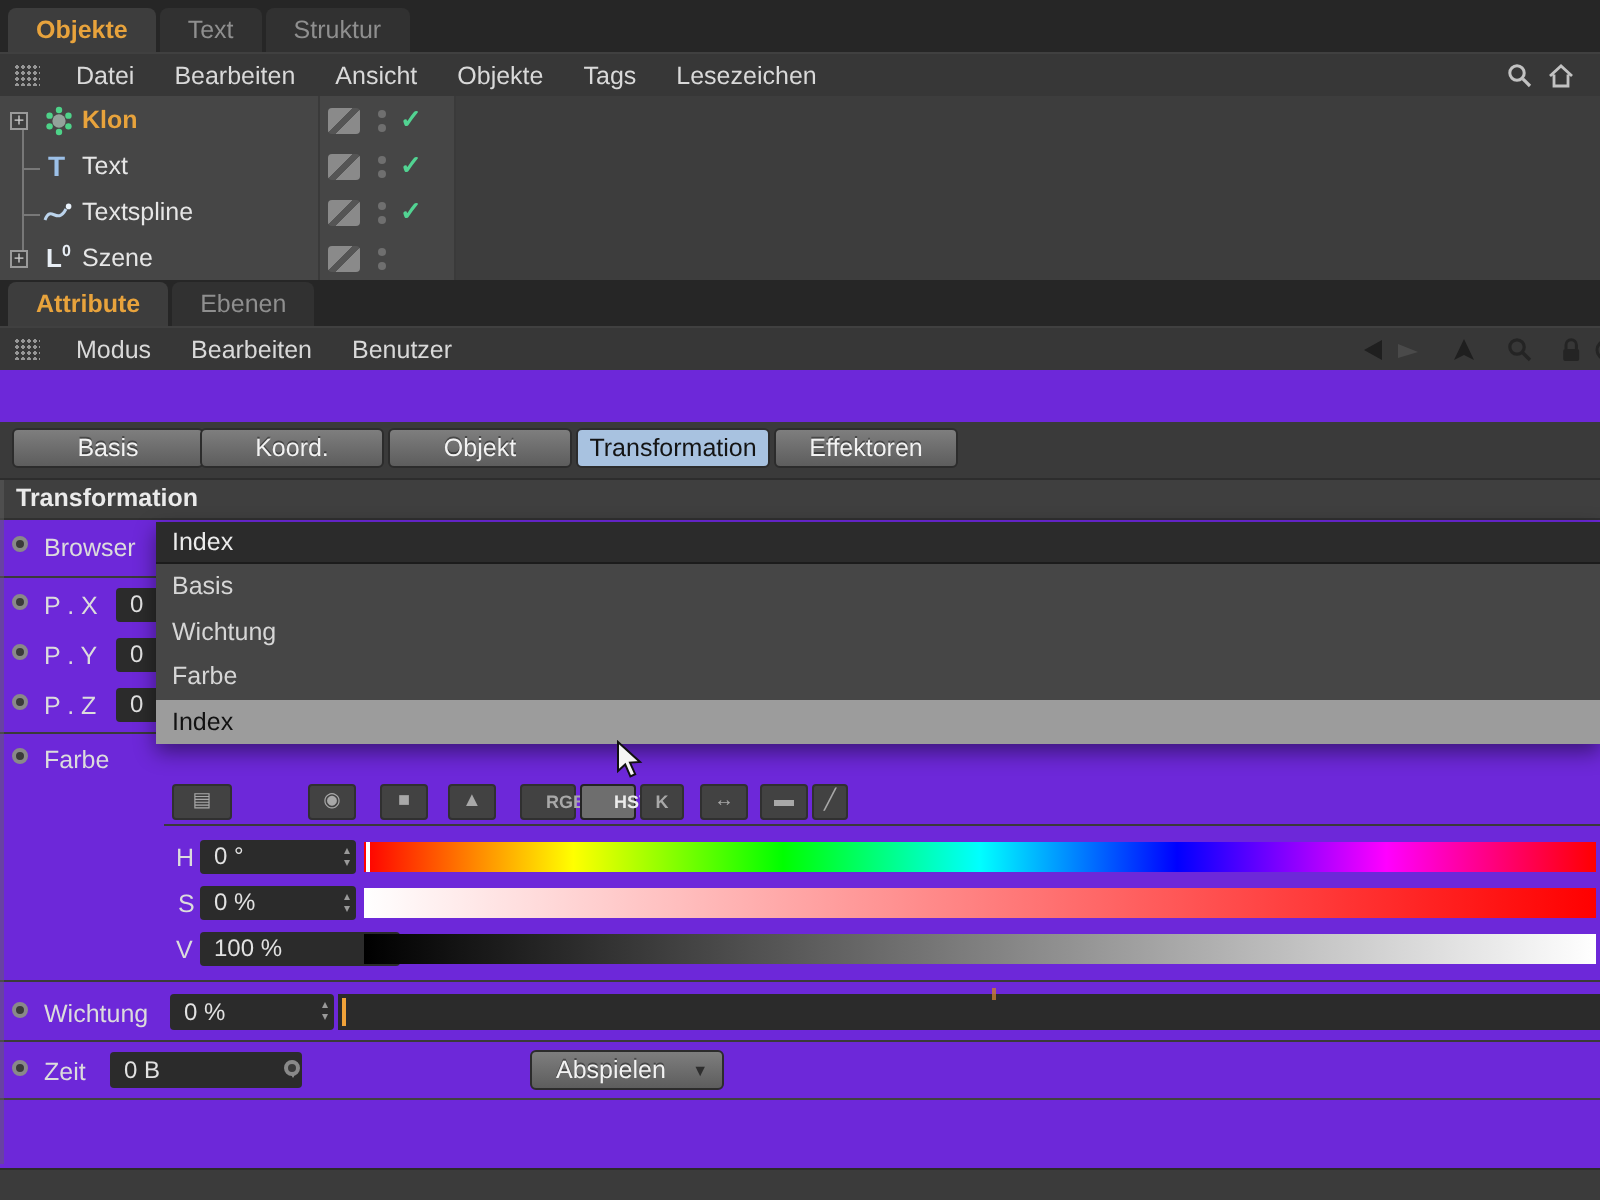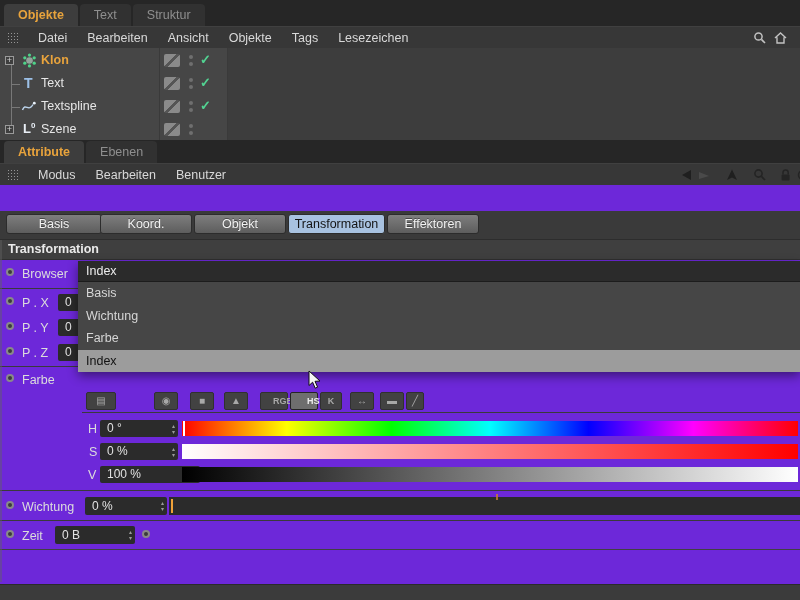--- a/index.html
+++ b/index.html
@@ -299,28 +299,32 @@
   </span>
   <div class="abs" style="left:169px;top:497px;width:631px;height:18px;background:#2b2b2b;">
     <span class="abs" style="left:2px;top:2px;width:2px;height:14px;background:#f0a239;"></span>
     <span class="abs" style="left:327px;top:-3px;width:2px;height:6px;background:#c77d2e;opacity:.8;"></span>
   </div>
 
   <div class="hr" style="top:520px;"></div>
 
   <span class="circ" style="left:6px;top:530px;"></span>
   <span class="lbl" style="left:22px;top:525px;">Zeit</span>
-  <span class="fld" style="left:55px;top:526px;width:80px;height:18px;">
+  <span class="fld" style="left:55px;top:526px;width:96px;height:18px;">
     <span class="v" style="line-height:18px;">0 B</span>
     <span class="stp">
         <span>▴</span>
         <span>▾</span>
       </span>
   </span>
   <span class="circ" style="left:142px;top:530px;"></span>
+  <span class="btn" style="left:265px;top:525px;width:97px;height:20px;line-height:19px;text-align:left;padding-left:12px;">
+    <span>Abspielen</span>
+    <span style="position:absolute;right:7px;top:0;font-size:8px;color:#2e2e2e;text-shadow:none;">▼</span>
+  </span>
 
   <div class="hr" style="top:549px;background:#414141;"></div>
 
   <div class="abs" style="left:0;top:240px;width:2px;height:342px;background:#616161;opacity:.45;"></div>
   <div class="abs" style="left:0;top:584px;width:800px;height:16px;background:#3b3b3b;border-top:1px solid #2b2b2b;"></div>
 
   <div class="dd">
     <div class="dd-head">Index</div>
     <div class="dd-item">Basis</div>
     <div class="dd-item">Wichtung</div>

